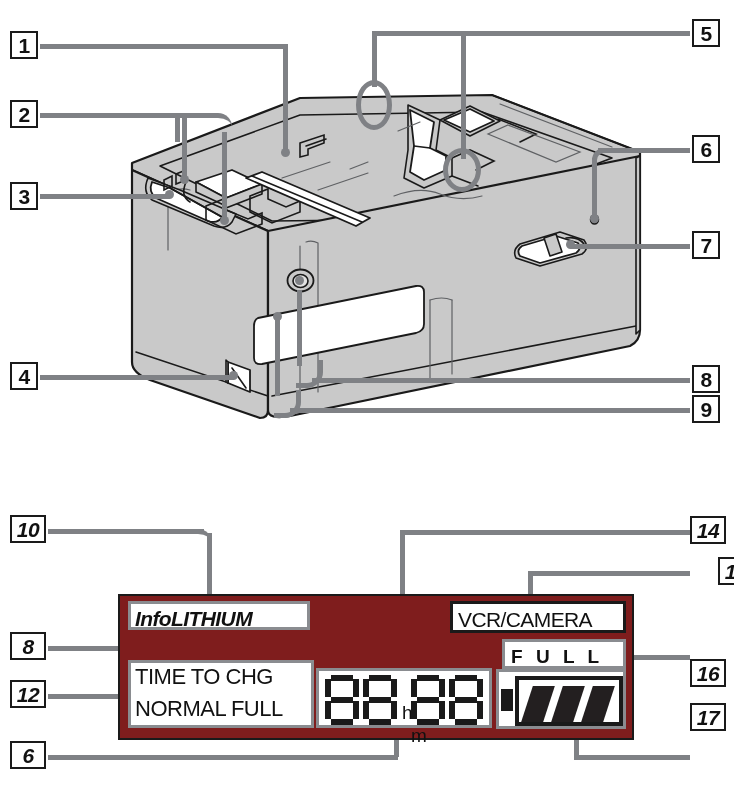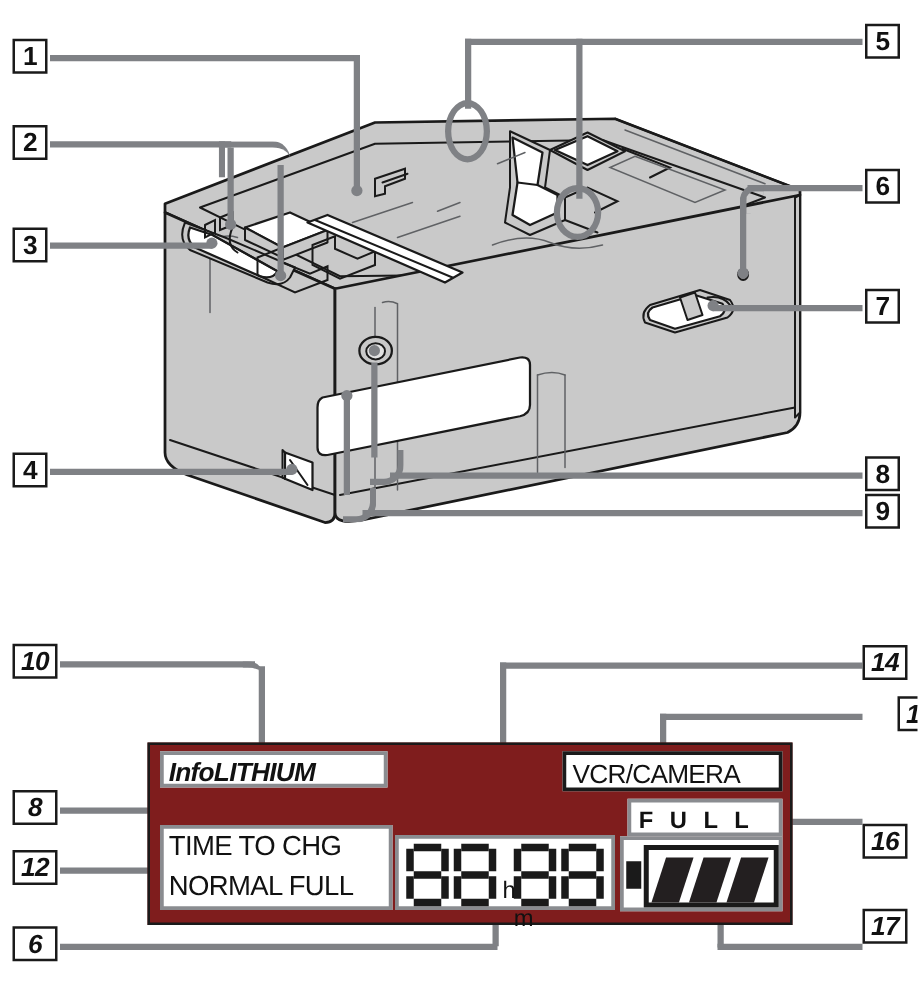--- a/index.html
+++ b/index.html
@@ -307,21 +307,21 @@
   </div>
   <div class="callout c2" style="left:690px;top:516px;">
     <span>14</span>
   </div>
   <div class="callout c2" style="left:718px;top:557px;">
     <span>15</span>
   </div>
   <div class="callout c2" style="left:690px;top:641px;margin-top:18px;">
     <span>16</span>
   </div>
-  <div class="callout c2" style="left:690px;top:727px;">
+  <div class="callout c2" style="left:690px;top:703px;">
     <span>17</span>
   </div>
 
   <div id="lcd">
 
     <div class="seg-box" id="infolithium">
       <span class="lbl">InfoLITHIUM</span>
     </div>
 
 

